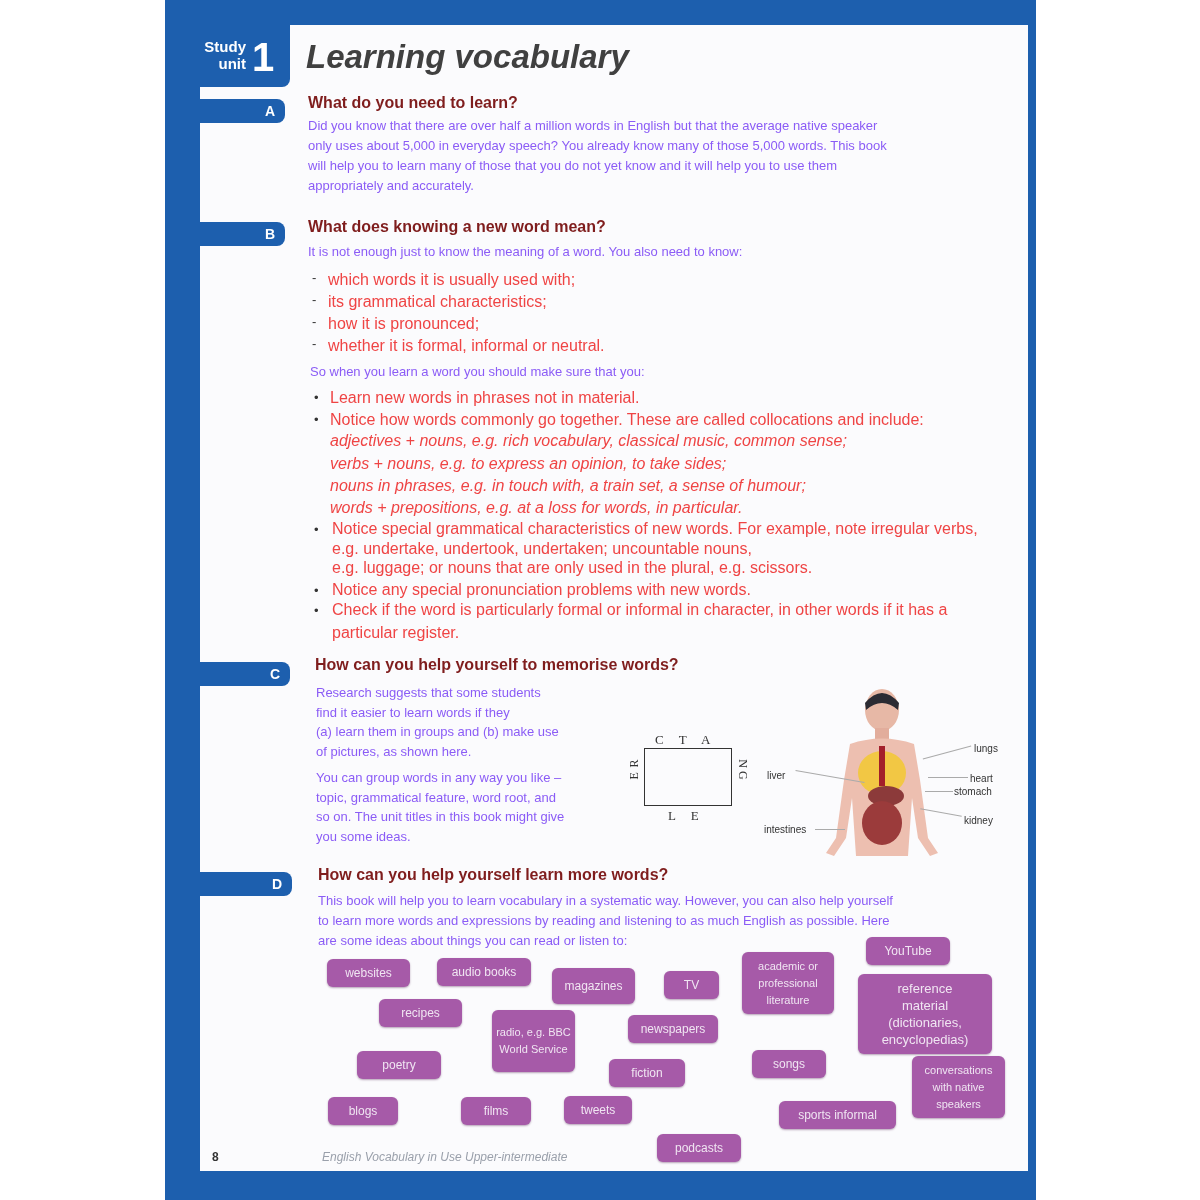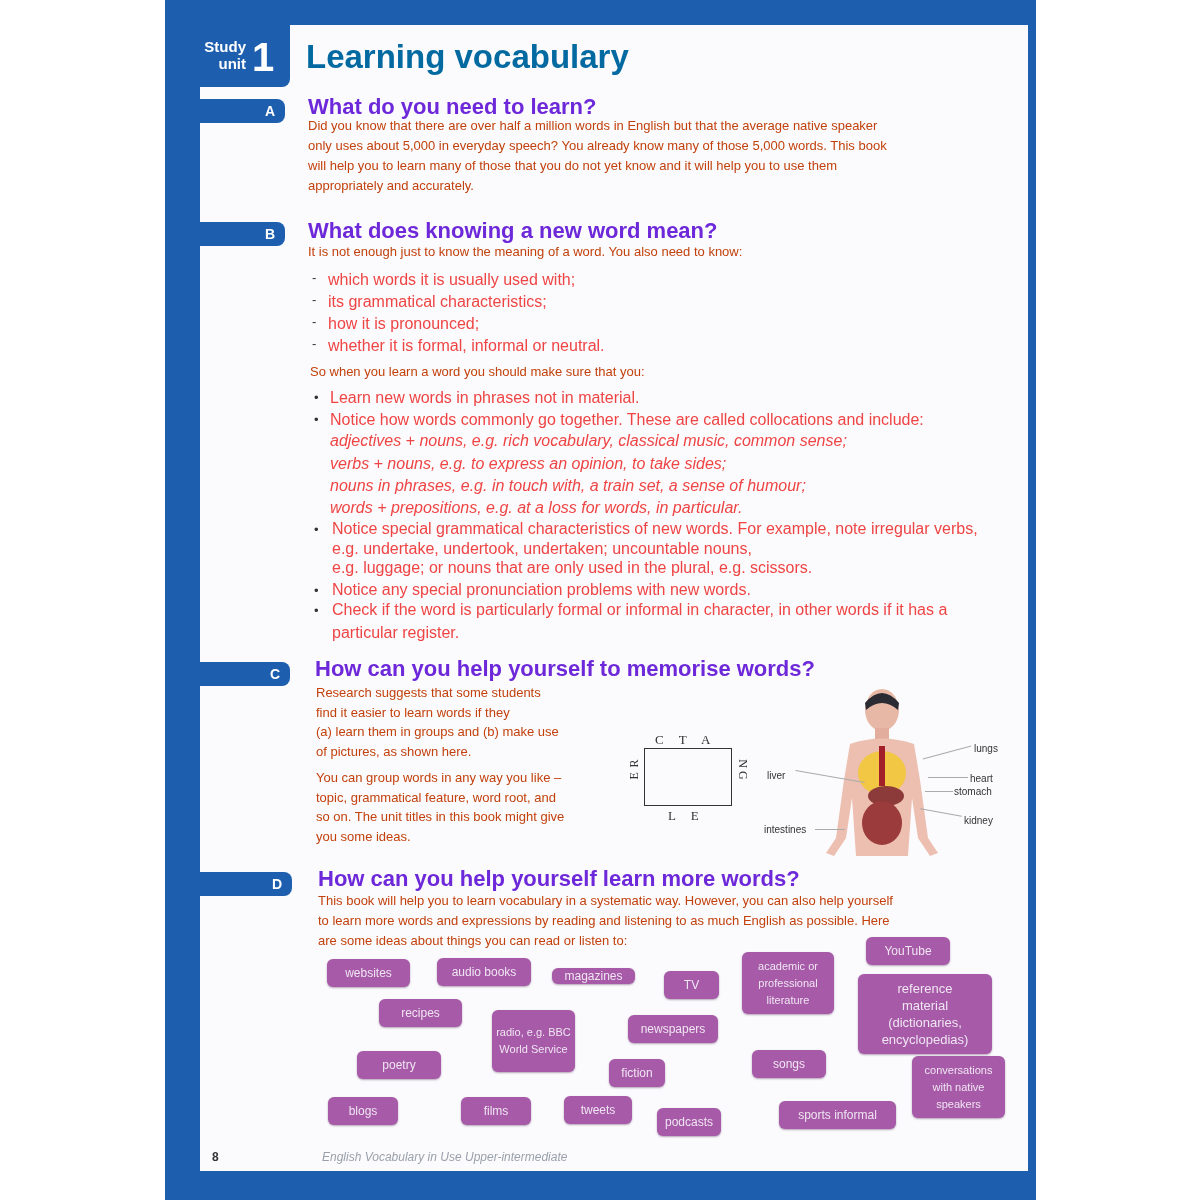--- a/index.html
+++ b/index.html
@@ -3,24 +3,24 @@
 <meta charset="utf-8">
 <style>
   html, body { margin:0; padding:0; }
   body { width:1200px; height:1200px; background:#ffffff; position:relative; overflow:hidden; font-family:"Liberation Sans", sans-serif; }
   .blue-frame { position:absolute; left:165px; top:0; width:871px; height:1200px; background:#1d5fae; }
   .page { position:absolute; left:200px; top:25px; width:828px; height:1146px; background:#fbfbfd; border-radius:8px 0 0 0; }
   .left-bar { position:absolute; left:165px; top:0; width:35px; height:1200px; background:#1d5fae; }
   .unit-tab { position:absolute; left:165px; top:25px; width:125px; height:62px; background:#1d5fae; border-radius:0 0 8px 0; }
   .unit-study { position:absolute; left:190px; top:38px; width:56px; color:#fff; font-weight:bold; font-size:15px; line-height:17px; text-align:right; }
   .unit-num { position:absolute; left:252px; top:32px; color:#fff; font-weight:bold; font-size:40px; line-height:50px; }
-  .page-title { position:absolute; left:306px; top:38px; color:#0369a1; font-weight:bold; font-size:33px; }
+  .page-title { position:absolute; left:306px; top:38px; color:#404040; font-weight:bold; font-size:33px;font-style:italic; }
   .sec-tab { position:absolute; left:165px; width:120px; height:24px; background:#1d5fae; border-radius:0 8px 8px 0; color:#fff; font-weight:bold; font-size:14px; text-align:right; box-sizing:border-box; padding-right:10px; line-height:24px; }
-  .sec-head { position:absolute; color:#6d28d9; font-weight:bold; font-size:22px; }
-  .para { position:absolute; color:#c2410c; font-size:13px; line-height:20px; }
+  .sec-head { position:absolute; color:#7f1d1d; font-weight:bold; font-size:16px; }
+  .para { position:absolute; color:#8b5cf6; font-size:13px; line-height:20px; }
   .item { position:absolute; color:#ef4444; font-size:16px; line-height:20px; }
   .bullet { position:absolute; color:#333; font-size:13px; }
   .chip { position:absolute; background:#a65aa8; color:#f0e5f2; font-size:12px; border-radius:6px; text-align:center; display:flex; align-items:center; justify-content:center; line-height:17px; box-shadow:0 1px 2px rgba(80,30,80,0.4); }
   .footer { position:absolute; left:322px; top:1150px; color:#9aa0ab; font-size:12px; font-style:italic; }
   .pagenum { position:absolute; left:212px; top:1150px; color:#333; font-size:12px; font-weight:bold; }
   .diagram-box { position:absolute; left:644px; top:748px; width:86px; height:56px; border:1.5px solid #333; }
   .dlabel { position:absolute; font-family:"Liberation Serif", serif; font-size:13px; color:#333; }
   .organ-label { position:absolute; font-size:10px; color:#333; }
   .organ-line { position:absolute; height:1px; background:#aaa; }
 </style>
@@ -128,32 +128,32 @@
 <div class="sec-tab" style="top:872px;width:127px">D</div>
 <div class="sec-head" style="left:318px;top:866px">How can you help yourself learn more words?</div>
 <div class="para" style="left:318px;top:891px;line-height:20px">
   <div>This book will help you to learn vocabulary in a systematic way. However, you can also help yourself</div>
   <div>to learn more words and expressions by reading and listening to as much English as possible. Here</div>
   <div>are some ideas about things you can read or listen to:</div>
 </div>
 
 <div class="chip" style="left:327px;top:959px;width:83px;height:28px">websites</div>
 <div class="chip" style="left:437px;top:958px;width:94px;height:28px">audio books</div>
-<div class="chip" style="left:552px;top:968px;width:83px;height:16px">magazines</div>
+<div class="chip" style="left:552px;top:968px;width:83px;height:36px">magazines</div>
 <div class="chip" style="left:664px;top:971px;width:55px;height:28px">TV</div>
 <div class="chip" style="left:742px;top:952px;width:92px;height:62px;font-size:11px;padding:0 4px;box-sizing:border-box">academic or professional literature</div>
 <div class="chip" style="left:866px;top:937px;width:84px;height:28px">YouTube</div>
 <div class="chip" style="left:858px;top:974px;width:134px;height:80px;font-size:13px;padding:0 20px;box-sizing:border-box">reference material (dictionaries, encyclopedias)</div>
 <div class="chip" style="left:379px;top:999px;width:83px;height:28px">recipes</div>
 <div class="chip" style="left:492px;top:1010px;width:83px;height:62px;font-size:11px;padding:0 0;box-sizing:border-box">radio, e.g. BBC World Service</div>
 <div class="chip" style="left:628px;top:1015px;width:90px;height:28px">newspapers</div>
 <div class="chip" style="left:357px;top:1051px;width:84px;height:28px">poetry</div>
-<div class="chip" style="left:609px;top:1059px;width:56px;height:28px">fiction</div>
+<div class="chip" style="left:609px;top:1059px;width:76px;height:28px">fiction</div>
 <div class="chip" style="left:752px;top:1050px;width:74px;height:28px">songs</div>
 <div class="chip" style="left:912px;top:1056px;width:93px;height:62px;font-size:11px;padding:0 6px;box-sizing:border-box">conversations with native speakers</div>
 <div class="chip" style="left:328px;top:1097px;width:70px;height:28px">blogs</div>
 <div class="chip" style="left:461px;top:1097px;width:70px;height:28px">films</div>
 <div class="chip" style="left:564px;top:1096px;width:68px;height:28px">tweets</div>
-<div class="chip" style="left:657px;top:1108px;width:64px;height:28px">podcasts</div>
+<div class="chip" style="left:657px;top:1134px;width:84px;height:28px">podcasts</div>
 <div class="chip" style="left:779px;top:1101px;width:117px;height:28px">sports informal</div>
 
 <div class="pagenum">8</div>
 <div class="footer">English Vocabulary in Use Upper-intermediate</div>
 
 </body></html>

